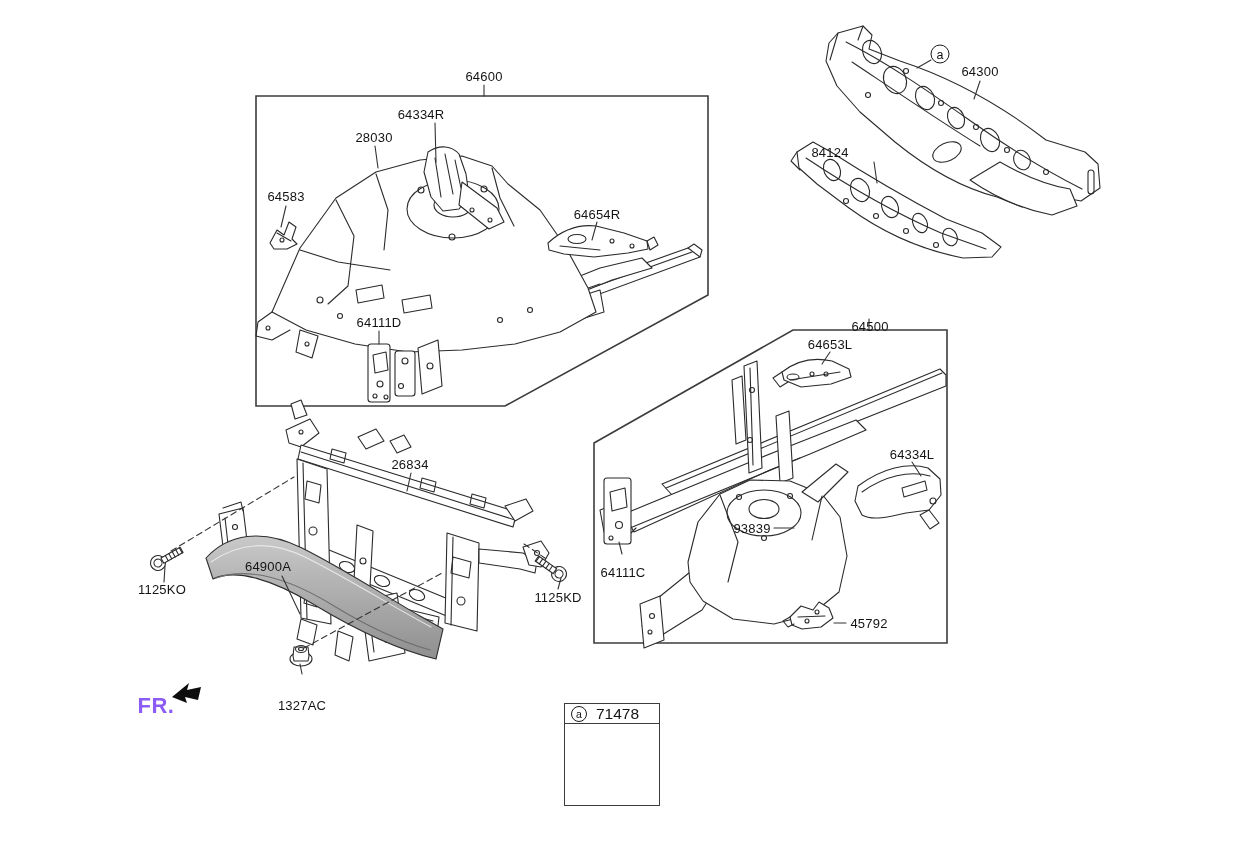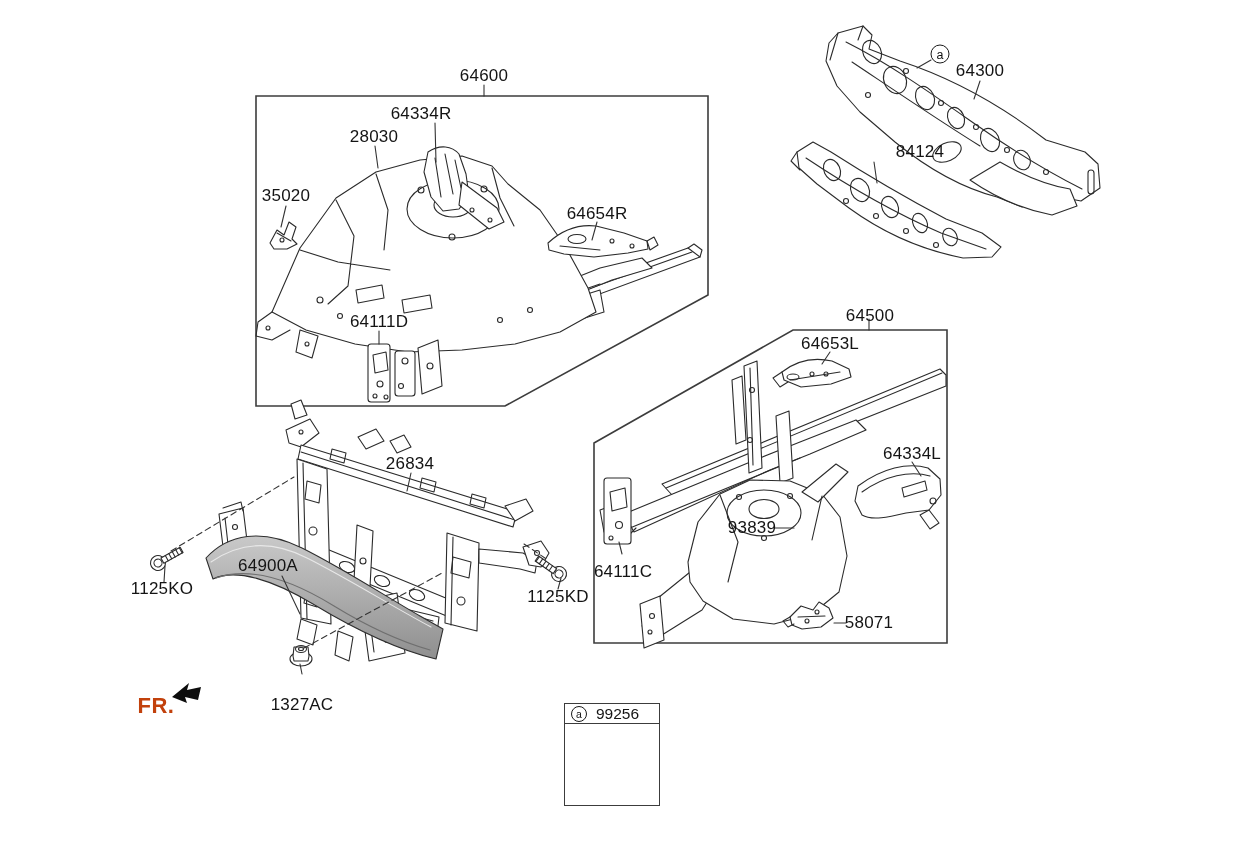--- a/index.html
+++ b/index.html
@@ -3,25 +3,25 @@
 <meta charset="utf-8">
 <style>
   html,body{margin:0;padding:0;background:#fff;}
   #stage{
     position:relative;width:1240px;height:847px;background:#ffffff;
     font-family:"Liberation Sans", sans-serif;overflow:hidden;
   }
   #stage svg{position:absolute;left:0;top:0;}
   .callout{
     position:absolute;transform:translate(-50%,-50%);
-    font-size:17px;color:#141414;white-space:nowrap;letter-spacing:0.2px;
+    font-size:13px;color:#141414;white-space:nowrap;letter-spacing:0.2px;
   }
   .fr-label{
     position:absolute;transform:translate(-50%,-50%);
-    font-size:22px;font-weight:bold;color:#c2410c;letter-spacing:0.5px;
+    font-size:22px;font-weight:bold;color:#8b5cf6;letter-spacing:0.5px;
   }
   .marker-circle{
     position:absolute;transform:translate(-50%,-50%);
     width:17px;height:17px;border:1.4px solid #1a1a1a;border-radius:50%;
     display:flex;align-items:center;justify-content:center;
     font-size:12.5px;color:#111;background:#fff;
   }
   .legend-box{
     position:absolute;left:564px;top:703px;width:94px;height:101px;
     border:1.6px solid #3c3c3c;background:#fff;
@@ -342,46 +342,46 @@
         <ellipse cx="612" cy="757" rx="6" ry="4"></ellipse>
         <path d="M606,757 L618,757 M612,753 L612,761"></path>
         <path d="M603,765 L603,777 Q612,783 621,777 L621,765" fill="#fff"></path>
       </g>
     </g>
   </svg>
 
   <div class="callout" style="left:484px;top:76px">64600</div>
   <div class="callout" style="left:374px;top:137px">28030</div>
   <div class="callout" style="left:421px;top:114px">64334R</div>
-  <div class="callout" style="left:286px;top:196px">35020</div>
+  <div class="callout" style="left:286px;top:196px">64583</div>
   <div class="callout" style="left:597px;top:214px">64654R</div>
   <div class="callout" style="left:379px;top:322px">64111D</div>
   <div class="callout" style="left:980px;top:71px">64300</div>
-  <div class="callout" style="left:920px;top:152px">84124</div>
-  <div class="callout" style="left:870px;top:316px">64500</div>
+  <div class="callout" style="left:830px;top:152px">84124</div>
+  <div class="callout" style="left:870px;top:326px">64500</div>
   <div class="callout" style="left:830px;top:344px">64653L</div>
   <div class="callout" style="left:912px;top:454px">64334L</div>
   <div class="callout" style="left:752px;top:528px">93839</div>
   <div class="callout" style="left:623px;top:572px">64111C</div>
-  <div class="callout" style="left:869px;top:623px">58071</div>
+  <div class="callout" style="left:869px;top:623px">45792</div>
   <div class="callout" style="left:410px;top:464px">26834</div>
   <div class="callout" style="left:268px;top:566px">64900A</div>
   <div class="callout" style="left:162px;top:589px">1125KO</div>
   <div class="callout" style="left:558px;top:597px">1125KD</div>
   <div class="callout" style="left:302px;top:705px">1327AC</div>
 
   <div class="marker-circle" style="left:940px;top:54px">
     <span>a</span>
   </div>
 
   <div class="fr-label" style="left:156px;top:706px">FR.</div>
 
   <div class="legend-box">
     <div class="legend-header">
       <div class="mini-marker">
         <span>a</span>
       </div>
-      <span class="legend-num">99256</span>
+      <span class="legend-num">71478</span>
     </div>
     <div class="legend-body"></div>
   </div>
 
 </div>
 
 </body></html>

